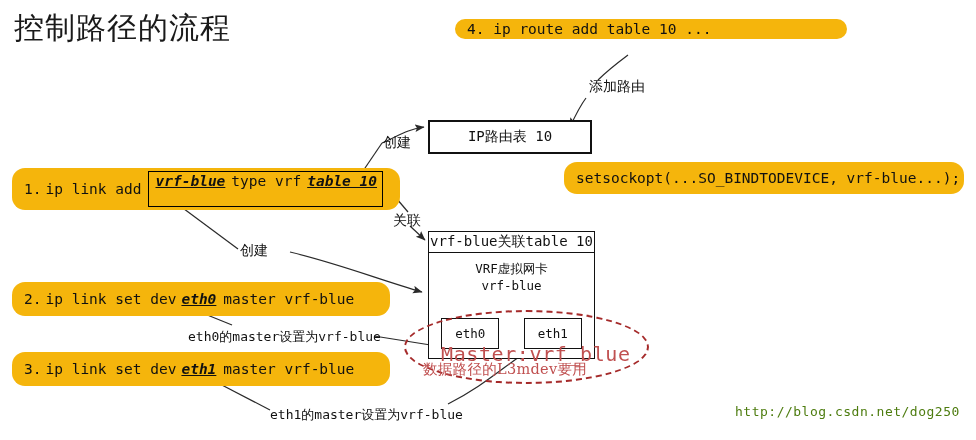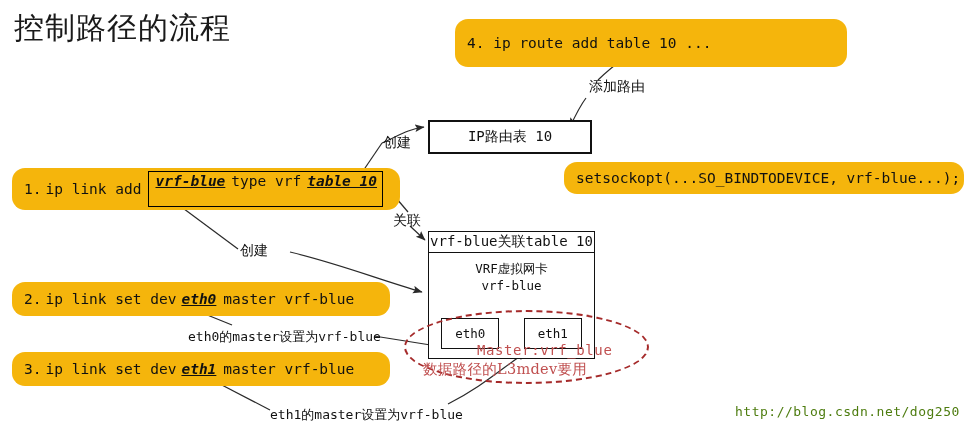--- a/index.html
+++ b/index.html
@@ -63,21 +63,21 @@
     border: 1px solid #000000;
     padding: 1px 3px 16px 5px;
     display: inline-block;
     line-height: 17px;
   }
 
   
   #pill1 { left: 12px;  top: 168px; width: 388px; height: 42px; }
   #pill2 { left: 12px;  top: 282px; width: 378px; height: 34px; }
   #pill3 { left: 12px;  top: 352px; width: 378px; height: 34px; }
-  #pill4 { left: 455px; top: 19px;  width: 392px; height: 48px; }
+  #pill4 { left: 455px; top: 19px;  width: 392px; height: 20px; }
   #pill5 { left: 564px; top: 162px; width: 400px; height: 32px; }
 
   
   .plain-box {
     border: 2px solid #111111;
     background: #ffffff;
     display: flex;
     align-items: center;
     justify-content: center;
     font-family: "DejaVu Sans Mono", "Liberation Mono", monospace;
@@ -147,23 +147,22 @@
     border-radius: 50%;
     box-sizing: border-box;
   }
   .red-label {
     color: #C05050;
     font-family: "DejaVu Sans Mono", "Liberation Mono", monospace;
     white-space: nowrap;
   }
   #master-label {
     left: 441px; top: 342px;
-    font-size: 14px;
+    font-size: 20px;
     letter-spacing: 0.6px;
-    margin-left: 36px;
   }
   #l3mdev-label {
     left: 423px; top: 360px;
     font-size: 14.5px;
     font-family: "DejaVu Serif", "Liberation Serif", serif;
     letter-spacing: 0.3px;
   }
 
   
   .annot {

